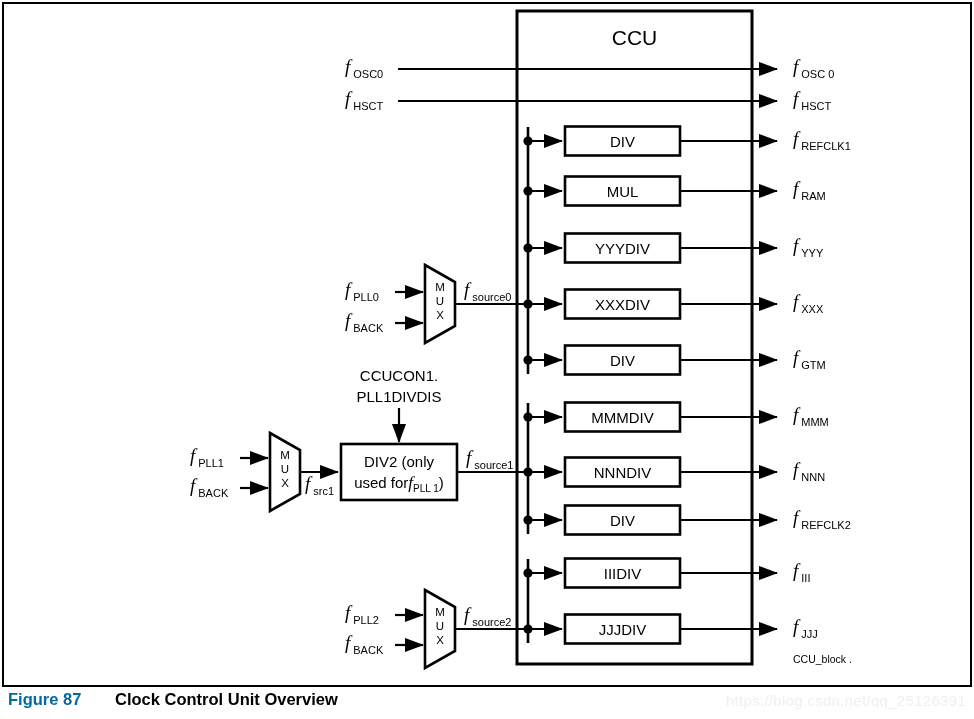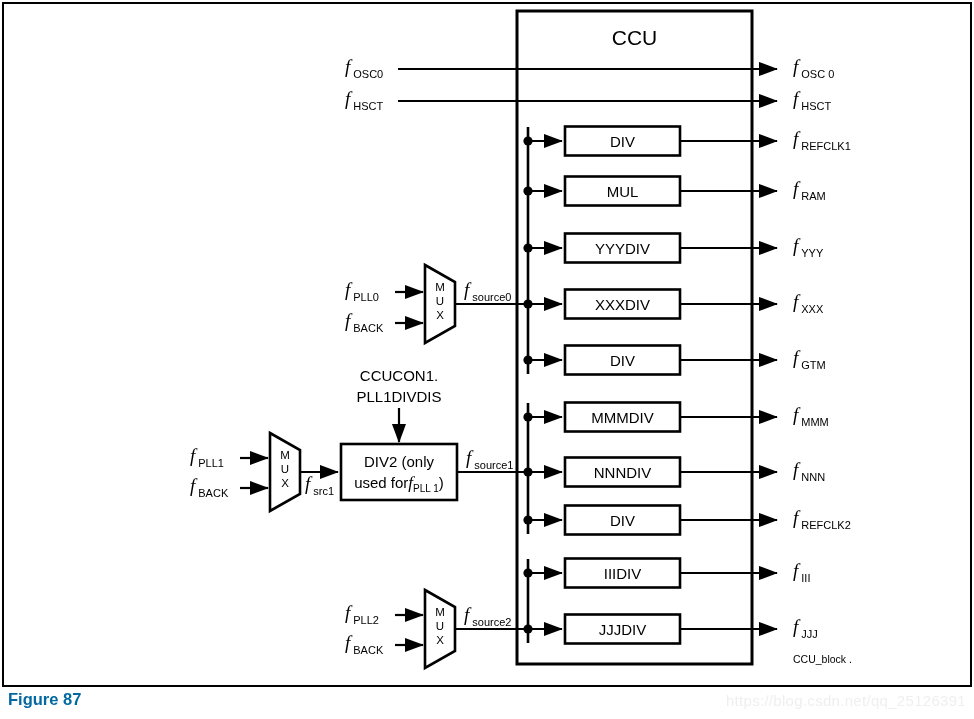--- a/index.html
+++ b/index.html
@@ -197,14 +197,15 @@
       <g>
         <text x="345" y="649" class="txt fitalic"><tspan>f</tspan><tspan class="sub" dx="3" dy="5">BACK</tspan></text>
       </g>
       <line x1="455" y1="629" x2="528" y2="629" class="ln"></line>
       <g>
         <text x="464" y="621" class="txt fitalic"><tspan>f</tspan><tspan class="sub" dx="3" dy="5">source2</tspan></text>
       </g>
     </svg>
 
   <div class="capnum">Figure 87</div>
+  <div class="captxt">Clock Control Unit Overview</div>
   <div class="wm">https://blog.csdn.net/qq_25126391</div>
 </div>
 
 </body></html>

